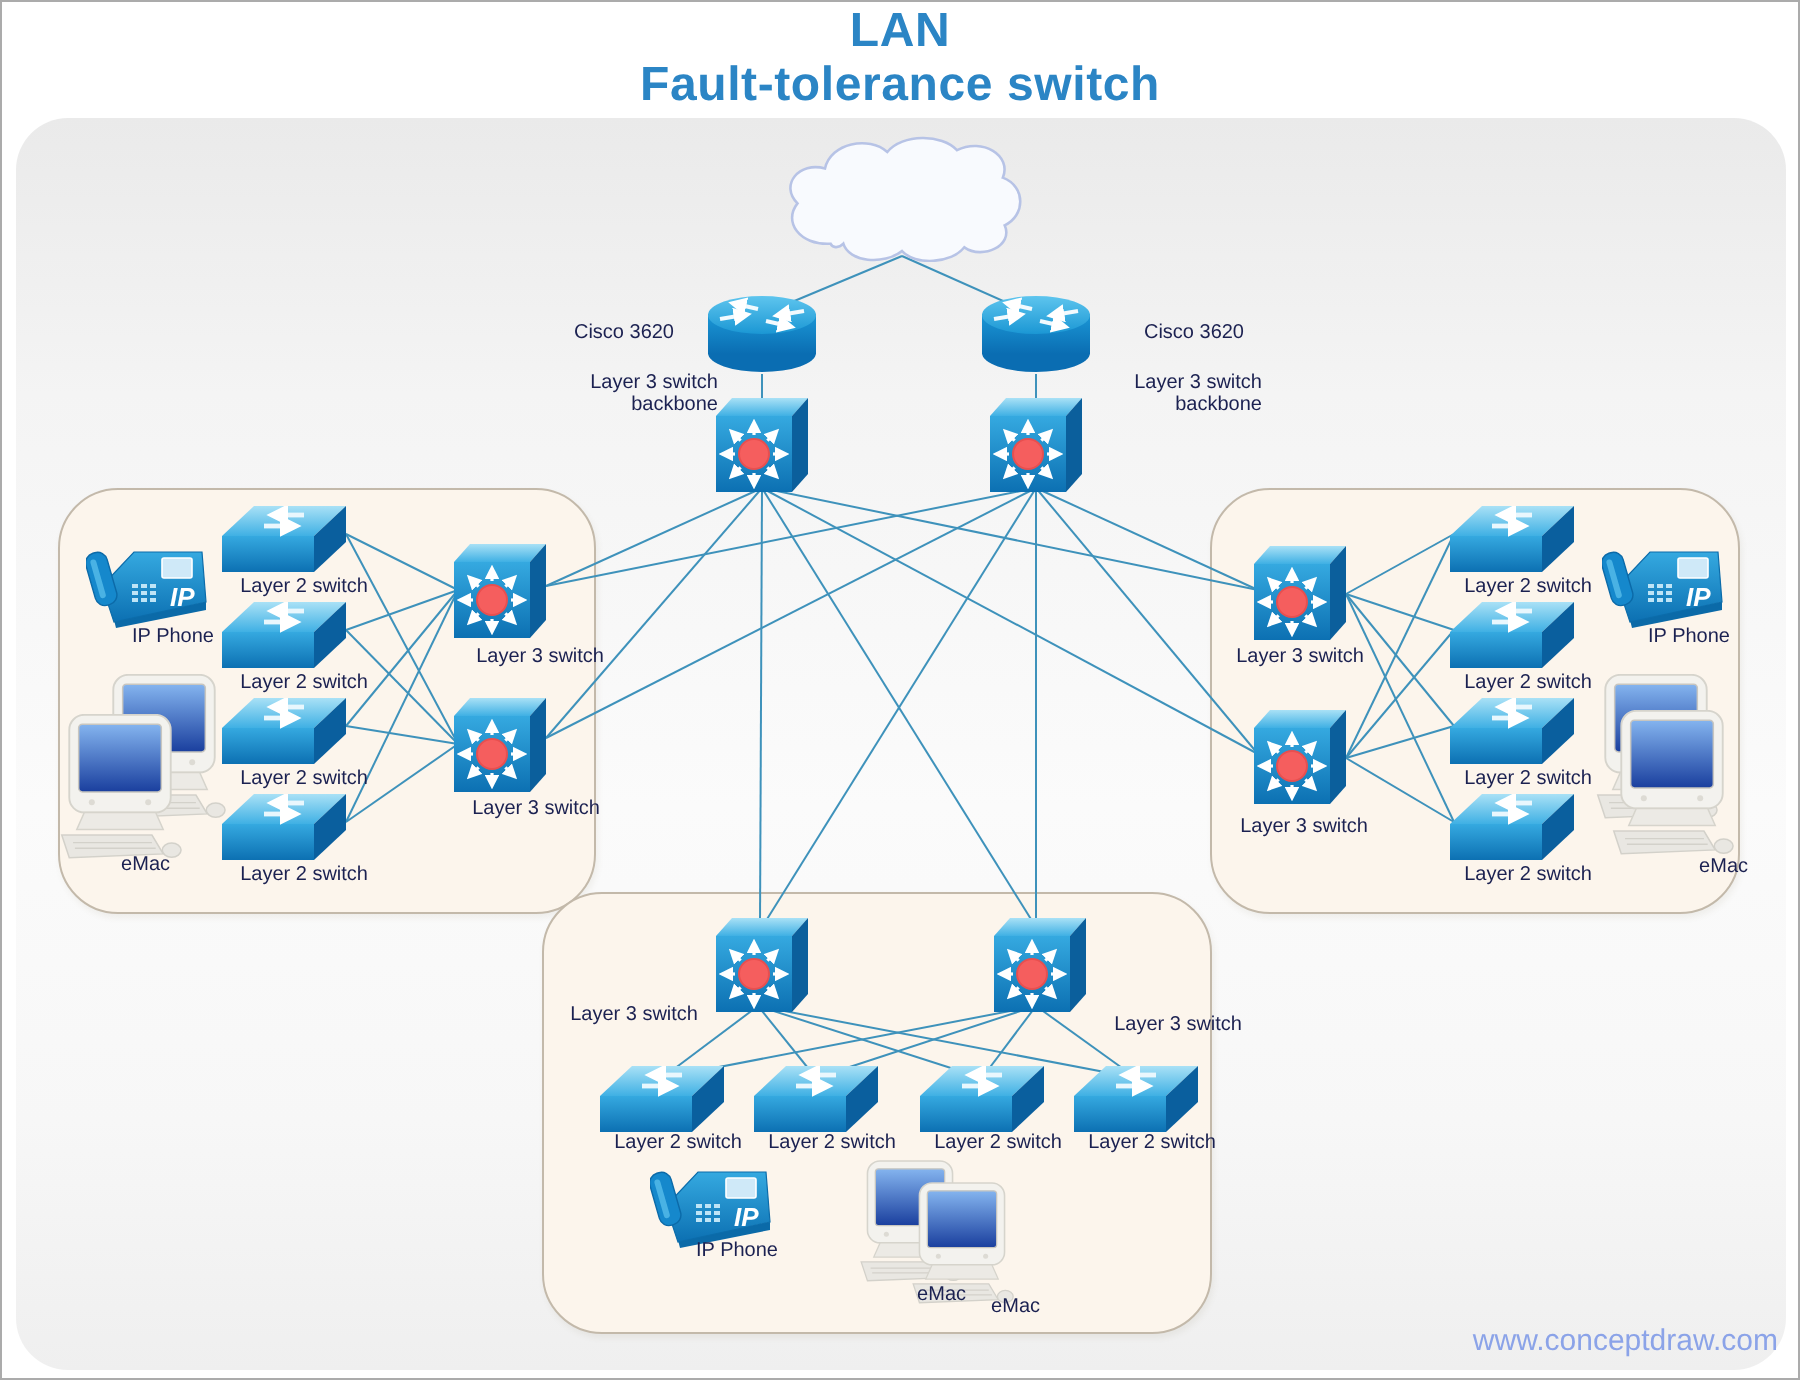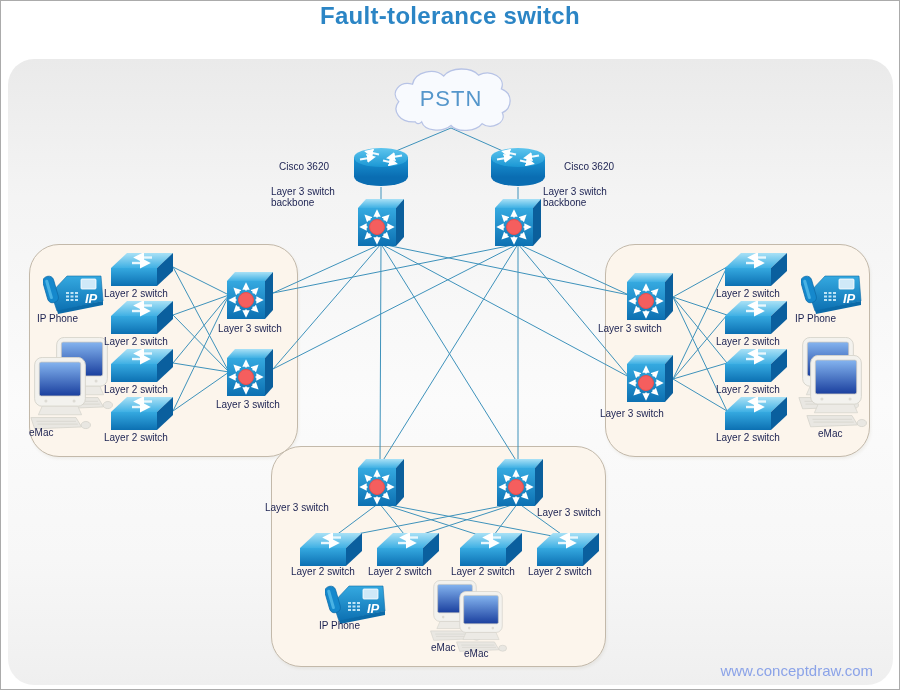--- a/index.html
+++ b/index.html
@@ -18,29 +18,29 @@
     position:absolute;background:#fcf5ec;border:1px solid #c3b9aa;border-radius:30px;z-index:2;
     box-shadow:1px 2px 3px rgba(120,100,70,.08);
   }
   .g-left{left:28px;top:243px;width:267px;height:211px;}
   .g-right{left:604px;top:243px;width:263px;height:211px;}
   .g-bottom{left:270px;top:445px;width:333px;height:219px;}
   svg.wires{position:absolute;left:0;top:0;width:898px;height:688px;z-index:3;pointer-events:none;}
   svg.wires line{stroke:#3e92bb;stroke-width:1;}
   svg.dev{position:absolute;z-index:4;overflow:visible;}
   .lbl{
-    position:absolute;z-index:5;font-size:10px;color:#1b2151;text-align:left;line-height:11px;
+    position:absolute;z-index:5;font-size:10px;color:#1b2151;text-align:right;line-height:11px;
     white-space:nowrap;
   }
   .cloud-text{
     position:absolute;left:400px;top:85px;width:100px;text-align:center;z-index:5;
     font-size:22px;color:#5596cb;letter-spacing:1px;
   }
   .watermark{
-    position:absolute;right:26px;top:661px;z-index:6;font-size:15px;color:#8ba3e8;margin-left:44px;
+    position:absolute;right:10px;top:661px;z-index:6;font-size:15px;color:#8ba3e8;margin-left:44px;
   }
   .hidden-defs{position:absolute;width:0;height:0;}
 </style>
 </head>
 <body>
 
 <svg class="hidden-defs" aria-hidden="true">
   <defs>
     <linearGradient id="gFront" x1="0" y1="0" x2="0" y2="1">
       <stop offset="0" stop-color="#35a9e0"></stop>
@@ -139,20 +139,21 @@
 
     <symbol id="sym-cloud" viewBox="0 0 140 72">
       <path d="M31 62 C14 63 5 50 13 40 C3 30 14 17 28 21 C31 7 52 3 62 12 C70 2 92 2 100 11 C114 4 130 14 125 26 C138 31 137 47 126 52 C131 63 114 71 104 64 C97 73 77 74 70 66 C60 74 41 72 38 62 C35 65 32 64 31 62 Z" fill="#f8fafe" stroke="#b7c3e6" stroke-width="1.4"></path>
     </symbol>
   </defs>
 </svg>
 
 <div class="frame">
 
   <div class="title">
+    <div>LAN</div>
     <div>Fault-tolerance switch</div>
   </div>
 
   <div class="canvas"></div>
 
   <div class="group g-left"></div>
   <div class="group g-right"></div>
   <div class="group g-bottom"></div>
 
   <svg class="wires">
@@ -201,21 +202,20 @@
     <line x1="378" y1="502" x2="567" y2="538"></line>
     <line x1="517" y1="502" x2="330" y2="538"></line>
     <line x1="517" y1="502" x2="407" y2="538"></line>
     <line x1="517" y1="502" x2="490" y2="538"></line>
     <line x1="517" y1="502" x2="567" y2="538"></line>
   </svg>
 
   <svg class="dev" style="left:383px;top:64px;width:134px;height:66px">
       <use href="#sym-cloud"></use>
     </svg>
-  <div class="cloud-text">PSTN</div>
 
   <svg class="dev" style="left:352px;top:146px;width:56px;height:40px">
       <use href="#sym-router"></use>
     </svg>
   <svg class="dev" style="left:489px;top:146px;width:56px;height:40px">
       <use href="#sym-router"></use>
     </svg>
   <div class="lbl" style="left:278px;top:160px;width:58px">Cisco 3620</div>
   <div class="lbl" style="left:563px;top:160px;width:58px">Cisco 3620</div>
 

